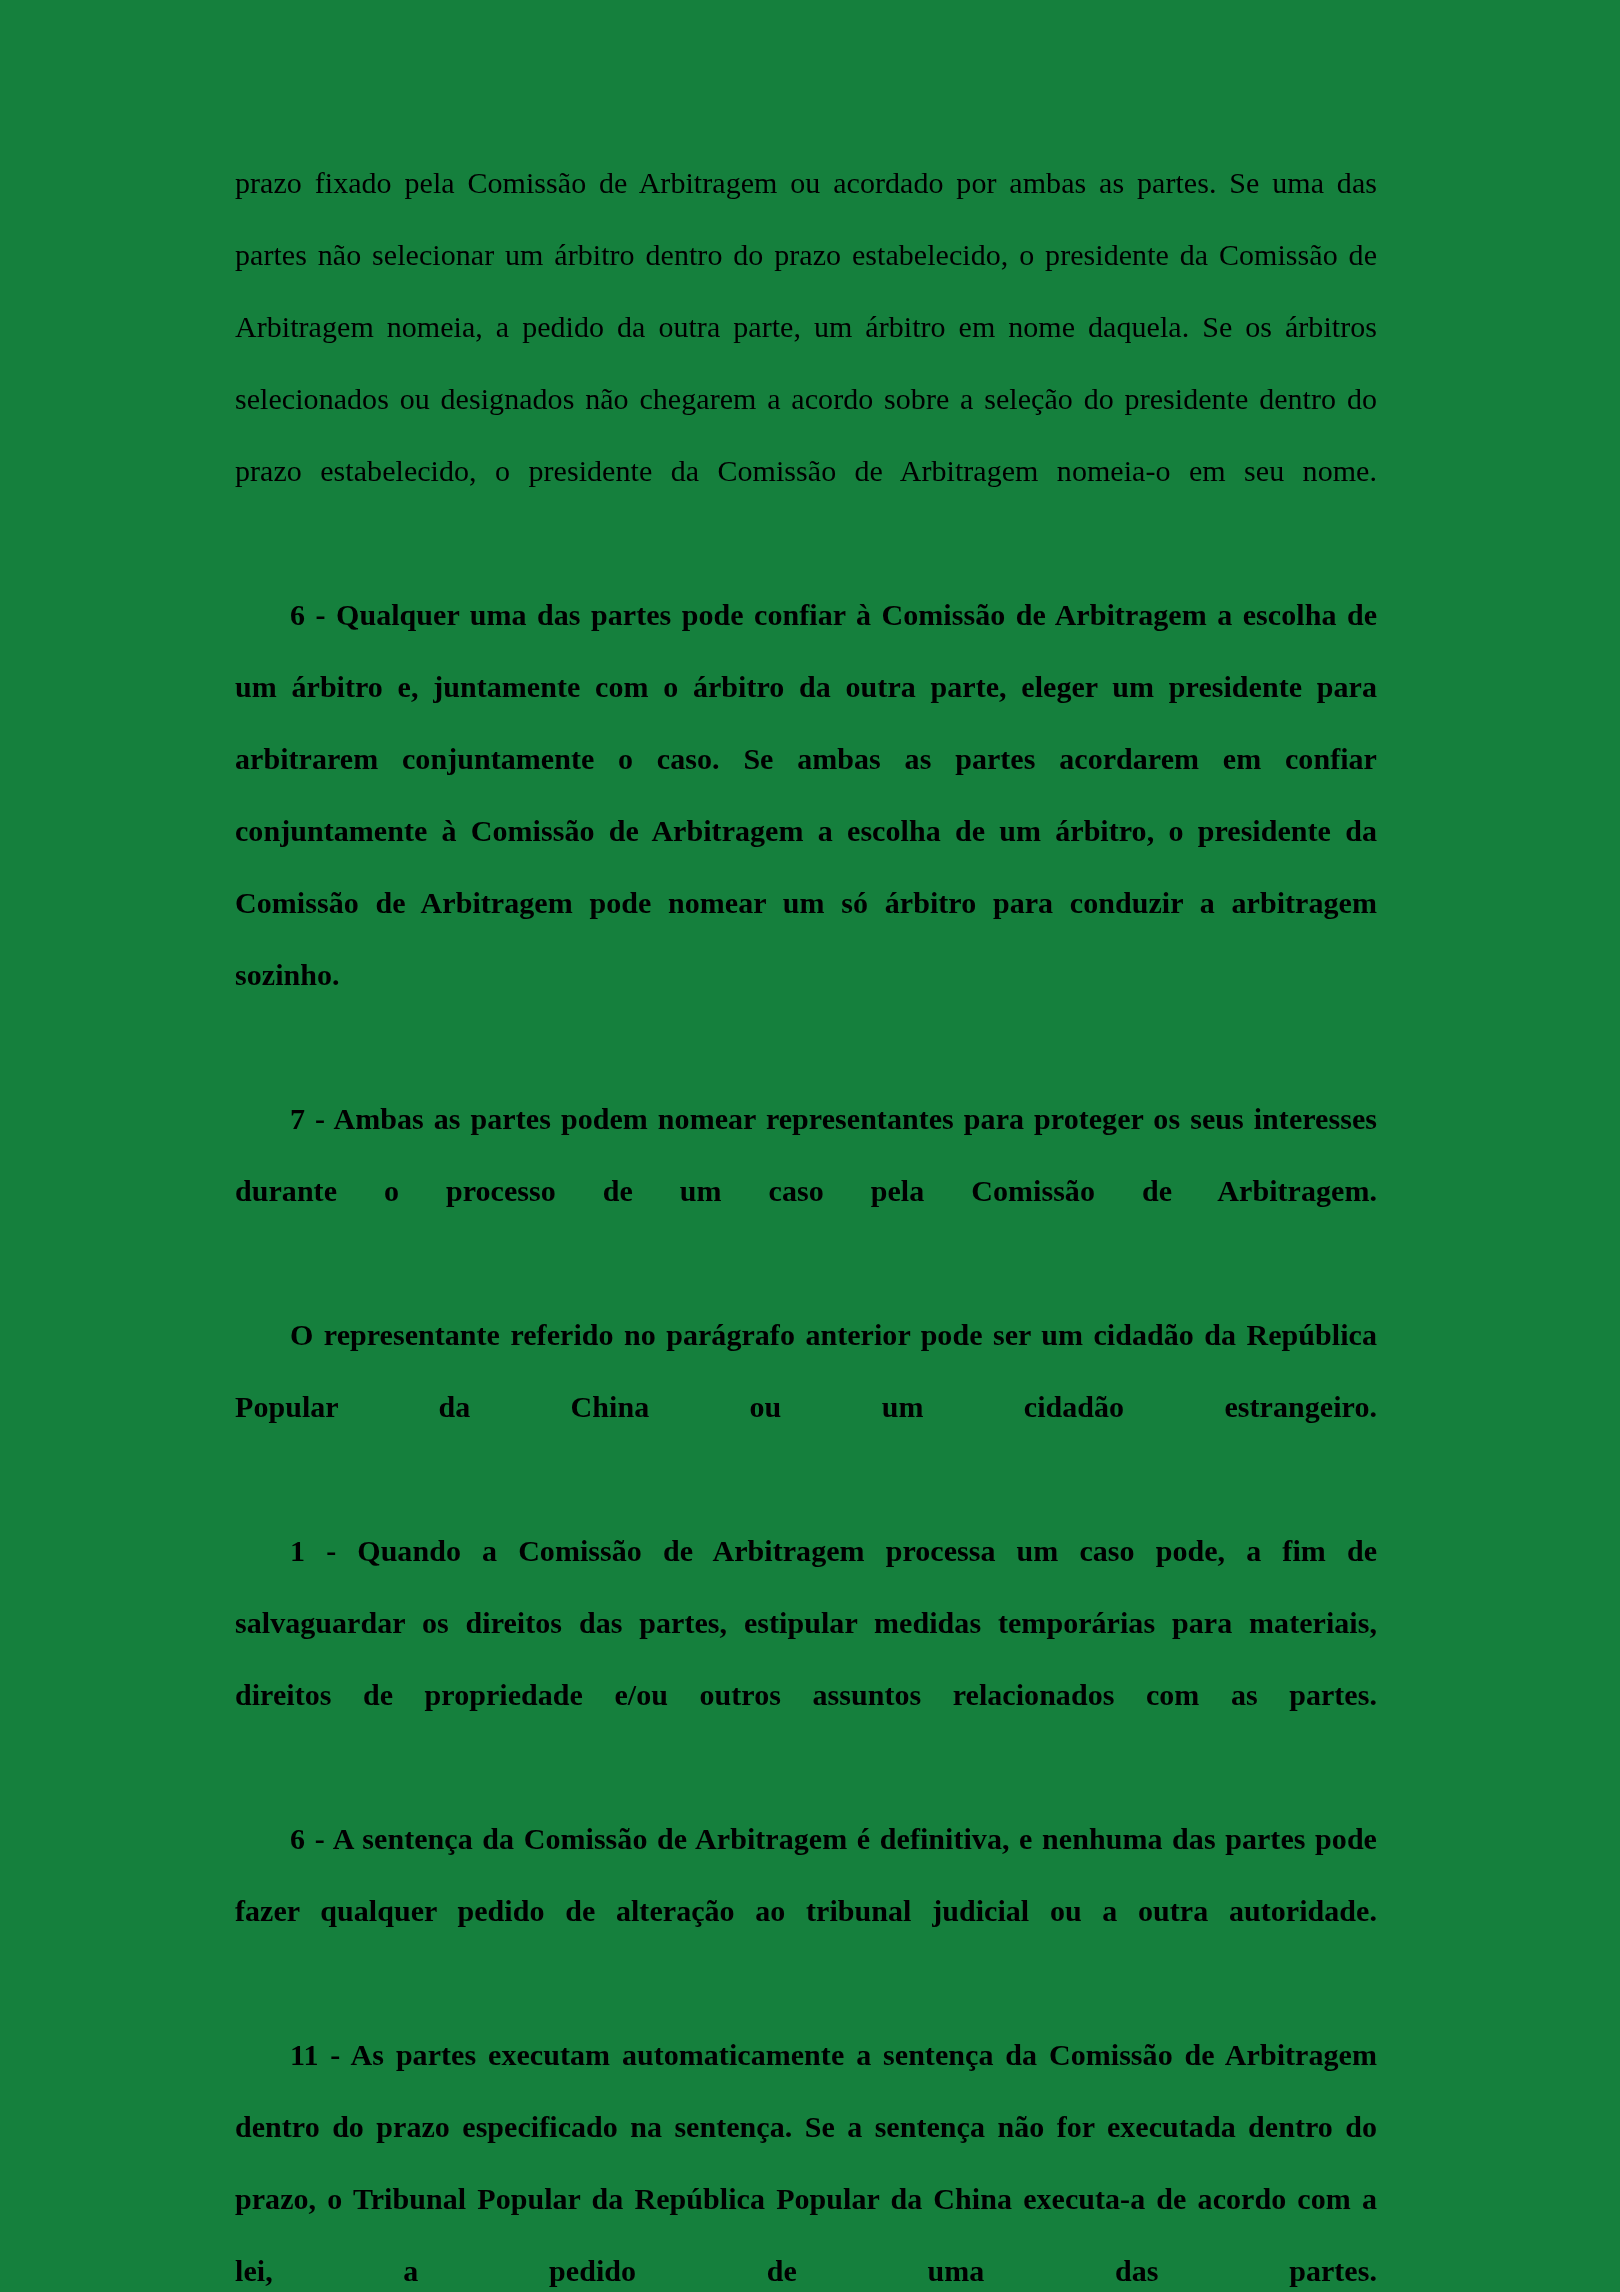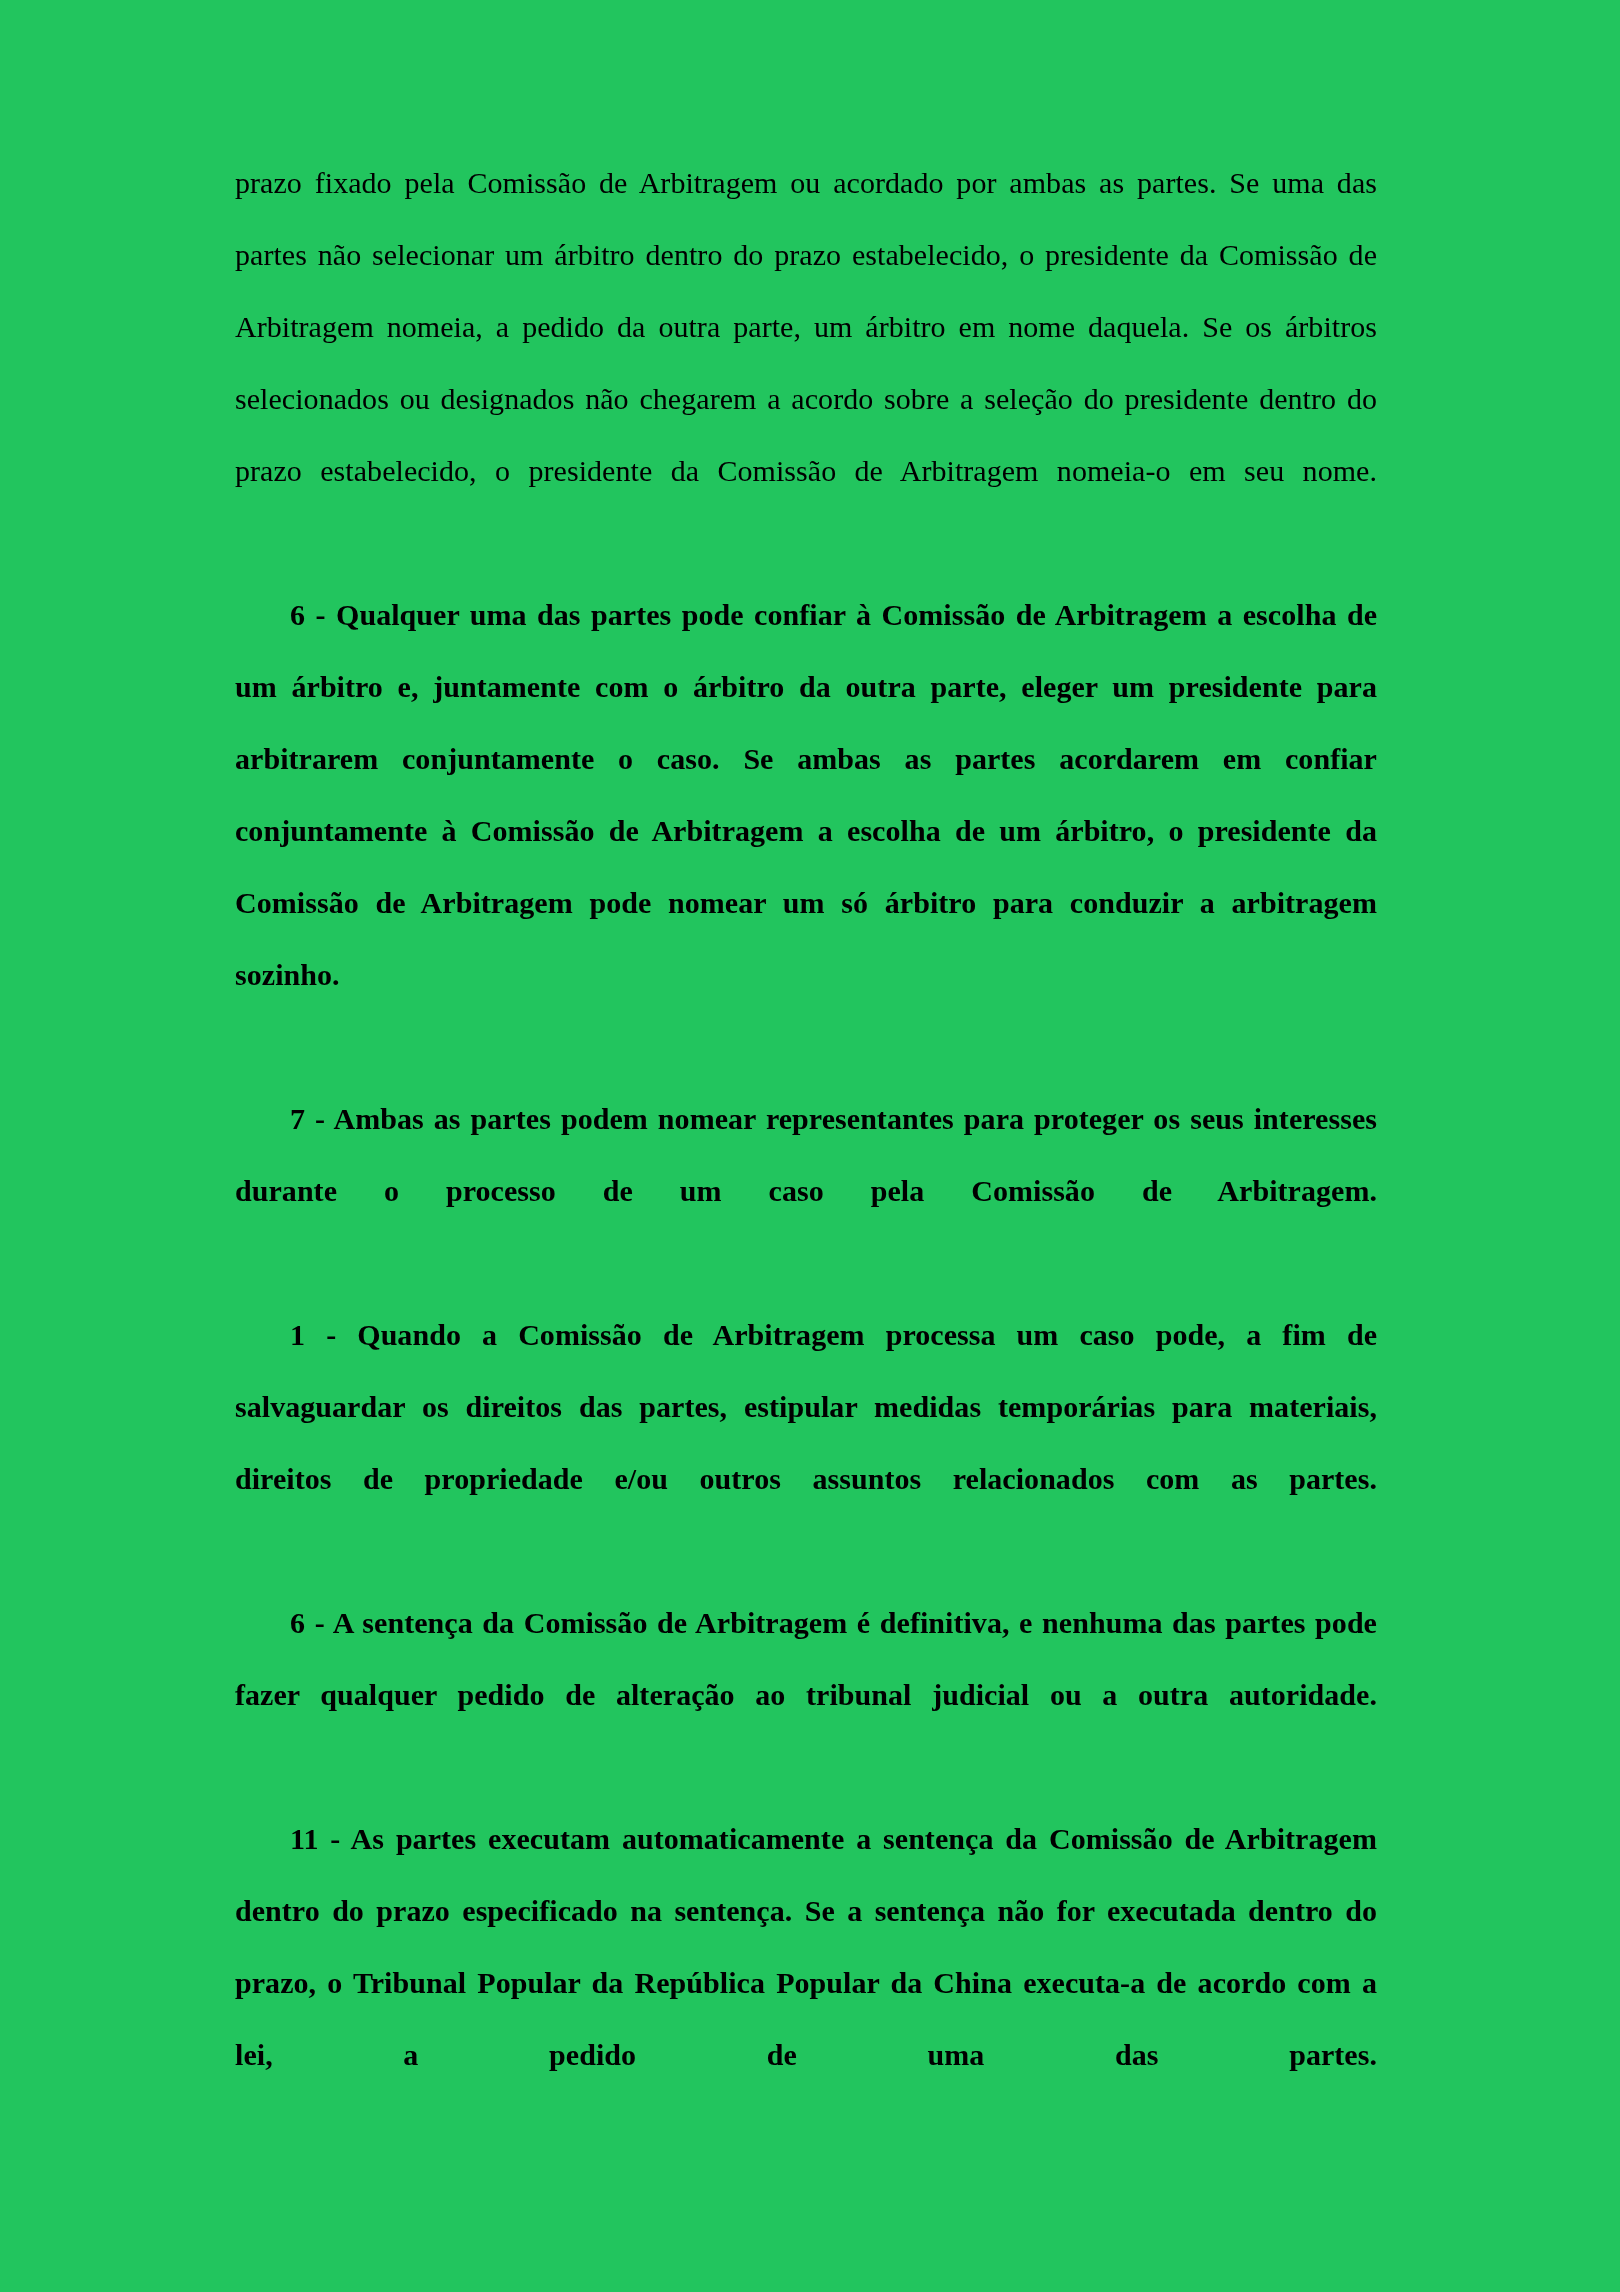--- a/index.html
+++ b/index.html
@@ -14,21 +14,21 @@
     font-family: "Liberation Serif", "DejaVu Serif", serif;
     color: #000000;
     -webkit-font-smoothing: antialiased;
   }
 
   .page {
     position: relative;
     box-sizing: border-box;
     width: 1620px;
     height: 2293px;
-    background: #22c55e;
+    background: #15803d;
     padding: 147px 243px 147px 235px;
   }
 
   .doc-body {
     width: 1142px;
   }
 
   p.para {
     margin: 0;
     padding: 0;
@@ -59,20 +59,21 @@
 
 <div class="page">
   <div class="doc-body">
 
     <p class="para">prazo fixado pela Comissão de Arbitragem ou acordado por ambas as partes. Se uma das partes não selecionar um árbitro dentro do prazo estabelecido, o presidente da Comissão de Arbitragem nomeia, a pedido da outra parte, um árbitro em nome daquela. Se os árbitros selecionados ou designados não chegarem a acordo sobre a seleção do presidente dentro do prazo estabelecido, o presidente da Comissão de Arbitragem nomeia-o em seu nome.</p>
 
     <p class="para indent">6 - Qualquer uma das partes pode confiar à Comissão de Arbitragem a escolha de um árbitro e, juntamente com o árbitro da outra parte, eleger um presidente para arbitrarem conjuntamente o caso. Se ambas as partes acordarem em confiar conjuntamente à Comissão de Arbitragem a escolha de um árbitro, o presidente da Comissão de Arbitragem pode nomear um só árbitro para conduzir a arbitragem sozinho.</p>
 
     <p class="para indent">7 - Ambas as partes podem nomear representantes para proteger os seus interesses durante o processo de um caso pela Comissão de Arbitragem.</p>
 
+    <p class="para indent">O representante referido no parágrafo anterior pode ser um cidadão da República Popular da China ou um cidadão estrangeiro.</p>
 
     <p class="para indent">1 - Quando a Comissão de Arbitragem processa um caso pode, a fim de salvaguardar os direitos das partes, estipular medidas temporárias para materiais, direitos de propriedade e/ou outros assuntos relacionados com as partes.</p>
 
 
     <p class="para indent">6 - A sentença da Comissão de Arbitragem é definitiva, e nenhuma das partes pode fazer qualquer pedido de alteração ao tribunal judicial ou a outra autoridade.</p>
 
     <p class="para indent">11 - As partes executam automaticamente a sentença da Comissão de Arbitragem dentro do prazo especificado na sentença. Se a sentença não for executada dentro do prazo, o Tribunal Popular da República Popular da China executa-a de acordo com a lei, a pedido de uma das partes.</p>
 
   </div>
 </div>

